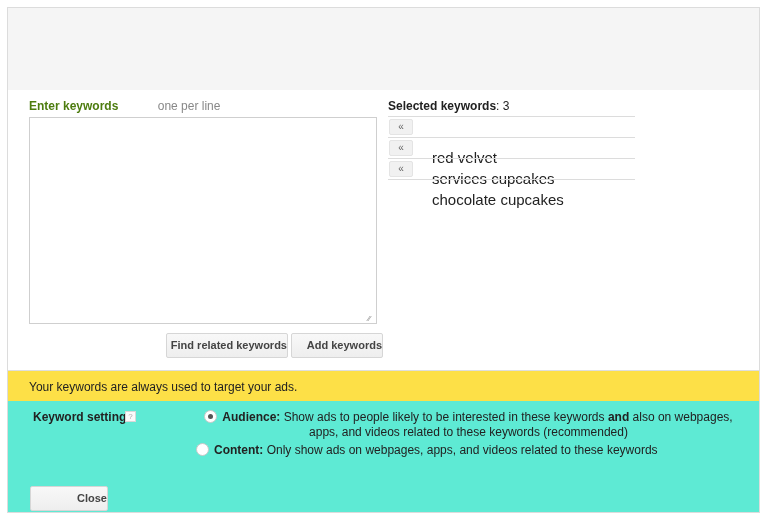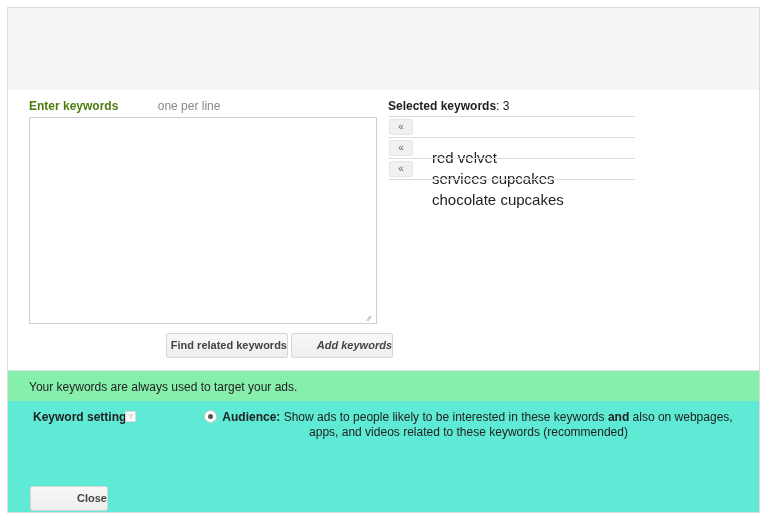--- a/index.html
+++ b/index.html
@@ -27,35 +27,35 @@
       font-family: "Liberation Sans", sans-serif; font-size: 12px; padding: 4px;
     }
     .resize-grip { position: absolute; left: 360px; top: 225px; width: 8px; height: 8px; color: #888; font-size: 8px; line-height: 8px; }
 
     .btn {
       position: absolute; height: 25px; border: 1px solid #d6d6d6; border-radius: 2px;
       background: linear-gradient(#f8f8f8, #eeeeee); font-family: "Liberation Sans", sans-serif;
       font-size: 11px; font-weight: bold; color: #444; cursor: pointer; text-align: right; line-height: 23px;
     }
     .btn-find { left: 158px; top: 243px; width: 122px; }
-    .btn-add { left: 283px; top: 243px; width: 102px; font-style: italic; }
+    .btn-add { left: 283px; top: 243px; width: 92px; }
 
     .selected-label { position: absolute; left: 380px; top: 9px; font-size: 12px; }
     .selected-label b { font-weight: bold; }
 
     .selected-list { position: absolute; left: 380px; top: 26px; width: 247px; border-top: 1px solid #dcdcdc; }
     .selected-row { position: relative; height: 21px; border-bottom: 1px solid #dcdcdc; }
     .remove-btn {
       position: absolute; left: 1px; top: 2px; width: 24px; height: 16px;
       background: #f1f1f1; border: 1px solid #e4e4e4; border-radius: 2px;
       font-size: 10px; color: #666; text-align: center; line-height: 14px; cursor: pointer;
     }
     .kw-text { position: absolute; left: 44px; top: 4px; font-size: 15px; color: #222; margin-top: 28px; }
 
-    .note-band { position: absolute; left: 0; top: 362px; width: 751px; height: 38px; background: #86efac; border-top: 1px solid #dedede; border-bottom: 3px solid #b91c1c; }
+    .note-band { position: absolute; left: 0; top: 362px; width: 751px; height: 38px; background: #fde047; border-top: 1px solid #dedede; border-bottom: 3px solid #b91c1c; }
     .note-text { position: absolute; left: 21px; top: 9px; font-size: 12px; color: #222; }
 
     .settings { position: absolute; left: 0; top: 393px; width: 751px; height: 111px; background: #5eead4; }
     .settings-label { position: absolute; left: 25px; top: 9px; font-weight: bold; font-size: 12px; color: #222; }
     .help-icon {
       position: absolute; left: 117px; top: 10px; width: 11px; height: 11px; border: 1px solid #d8d8d8;
       background: #fafafa; color: #aaa; font-size: 8px; line-height: 9px; text-align: center; cursor: pointer;
     }
 
     .radio-row { position: absolute; left: 188px; font-size: 12px; line-height: 15px; color: #222; width: 545px; }
@@ -114,16 +114,19 @@
   </div>
 
   <div class="settings">
     <div class="settings-label">Keyword setting</div>
     <div class="help-icon">?</div>
 
     <div class="radio-row aud">
       <span class="radio checked"></span><b>Audience:</b><span> Show ads to people likely to be interested in these keywords </span><b>and</b><span> also on webpages, apps, and videos related to these keywords (recommended)</span>
     </div>
 
+    <div class="radio-row con">
+      <span class="radio"></span><b>Content:</b><span> Only show ads on webpages, apps, and videos related to these keywords</span>
+    </div>
   </div>
 
   <button class="btn btn-close">Close</button>
 </div>
 
 </body></html>

